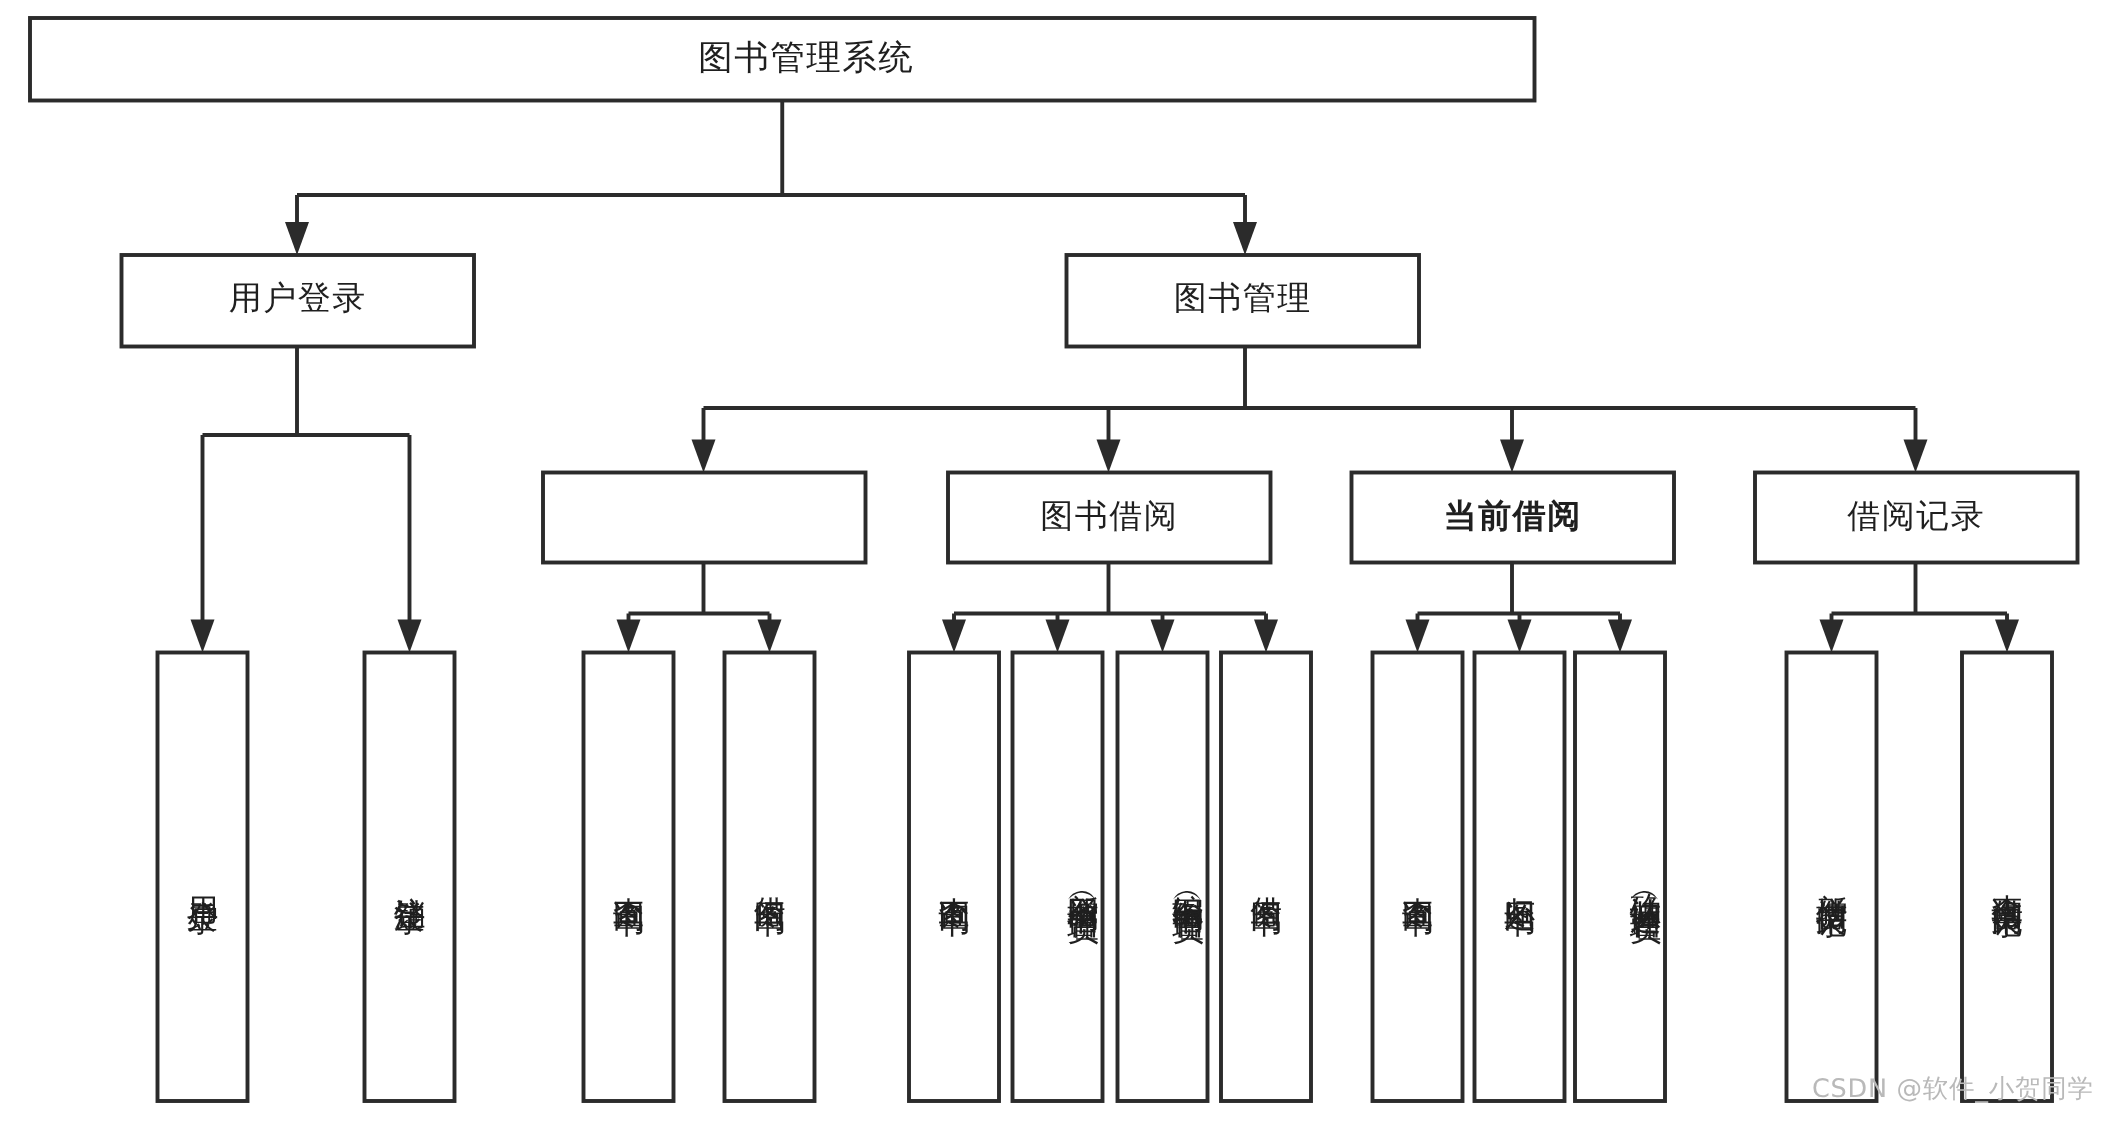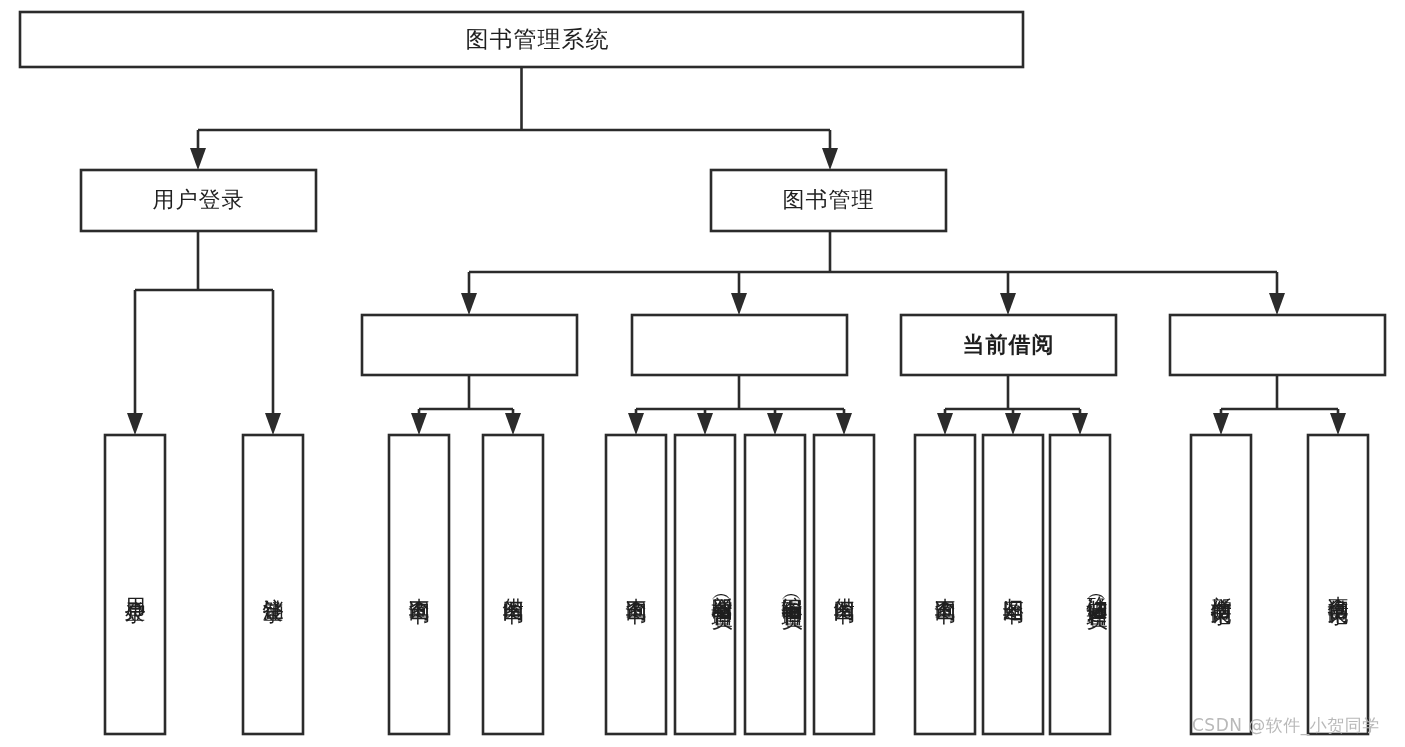--- a/index.html
+++ b/index.html
@@ -185,23 +185,25 @@
     <rect class="node-rect" x="1308" y="435" width="60" height="299"></rect>
   </svg>
 
   <div class="node-label horizontal root" style="left:20px; top:12px; width:1003px; height:55px;padding-left:32px;">图书管理系统</div>
 
   <div class="node-label horizontal" style="left:81px; top:170px; width:235px; height:61px;">用户登录</div>
 
   <div class="node-label horizontal" style="left:711px; top:170px; width:235px; height:61px;">图书管理</div>
 
 
+  <div class="node-label horizontal" style="left:632px; top:315px; width:215px; height:60px;">图书借阅</div>
 
   <div class="node-label horizontal" style="left:901px; top:315px; width:215px; height:60px;font-weight:bold;">当前借阅</div>
 
+  <div class="node-label horizontal" style="left:1170px; top:315px; width:215px; height:60px;">借阅记录</div>
 
   <div class="node-label vertical" style="left:105px; top:435px; width:60px; height:299px;">用户登录</div>
 
   <div class="node-label vertical" style="left:243px; top:435px; width:60px; height:299px;">注销登录</div>
 
   <div class="node-label vertical" style="left:389px; top:435px; width:60px; height:299px;">查询图书</div>
 
   <div class="node-label vertical" style="left:483px; top:435px; width:60px; height:299px;">借阅图书</div>
 
   <div class="node-label vertical" style="left:606px; top:435px; width:60px; height:299px;">查询图书</div>
@@ -215,15 +217,15 @@
   <div class="node-label vertical" style="left:915px; top:435px; width:60px; height:299px;">查询图书</div>
 
   <div class="node-label vertical" style="left:983px; top:435px; width:60px; height:299px;">归还图书</div>
 
   <div class="node-label vertical" style="left:1050px; top:438px; width:60px; height:299px; align-items:flex-start;">确认归还（管理员）</div>
 
   <div class="node-label vertical" style="left:1191px; top:435px; width:60px; height:299px;">新增借阅记录</div>
 
   <div class="node-label vertical" style="left:1308px; top:435px; width:60px; height:299px;">查询借阅记录</div>
 
-  <div class="watermark" style="left:1192px; top:714px;">CSDN @软件_小贺同学</div>
+  <div class="watermark" style="left:1192px; top:714px;padding-left:16px;">CSDN @软件_小贺同学</div>
 
 </div>
 
 </body></html>

